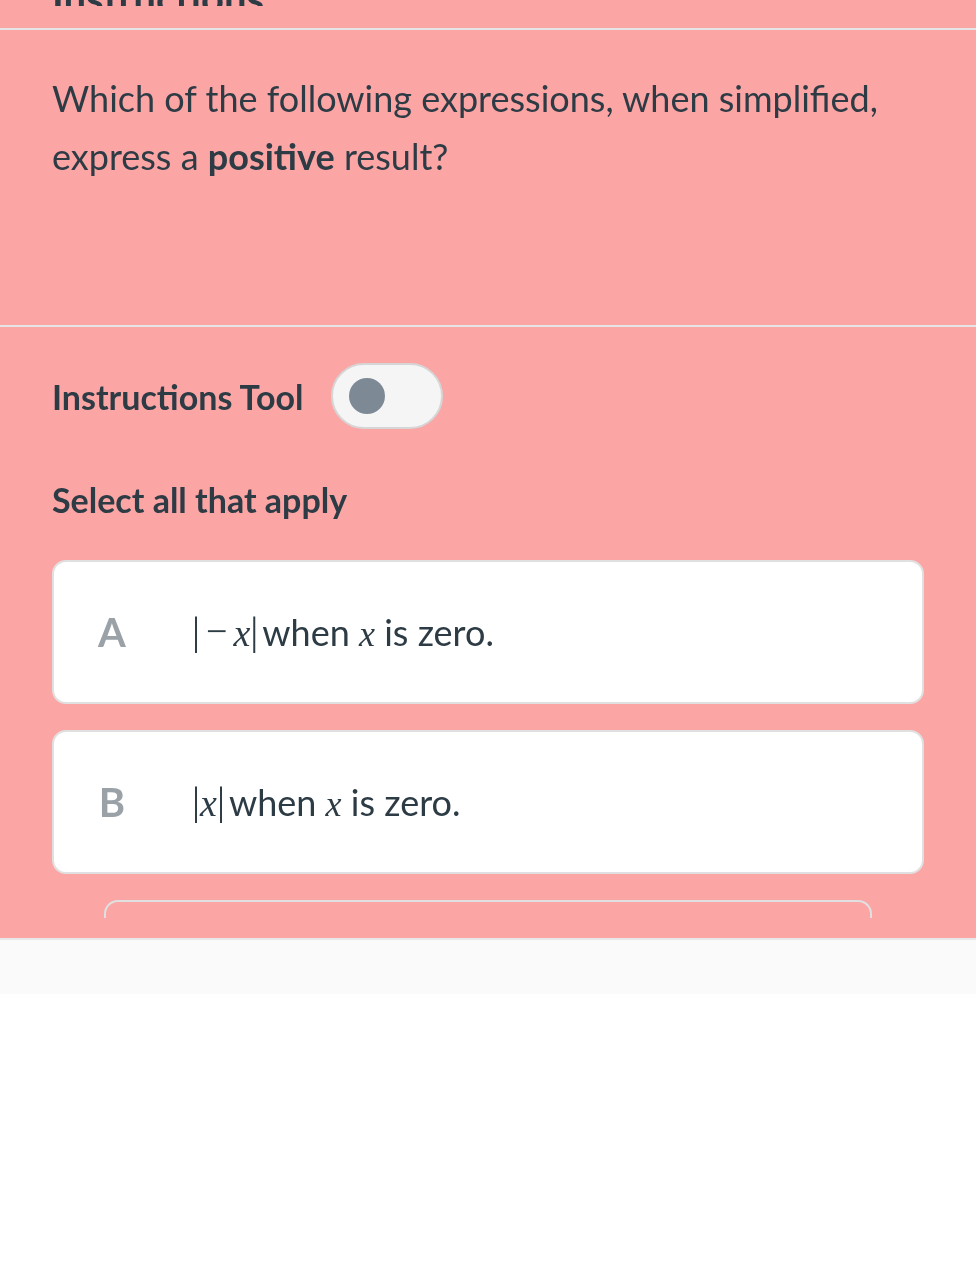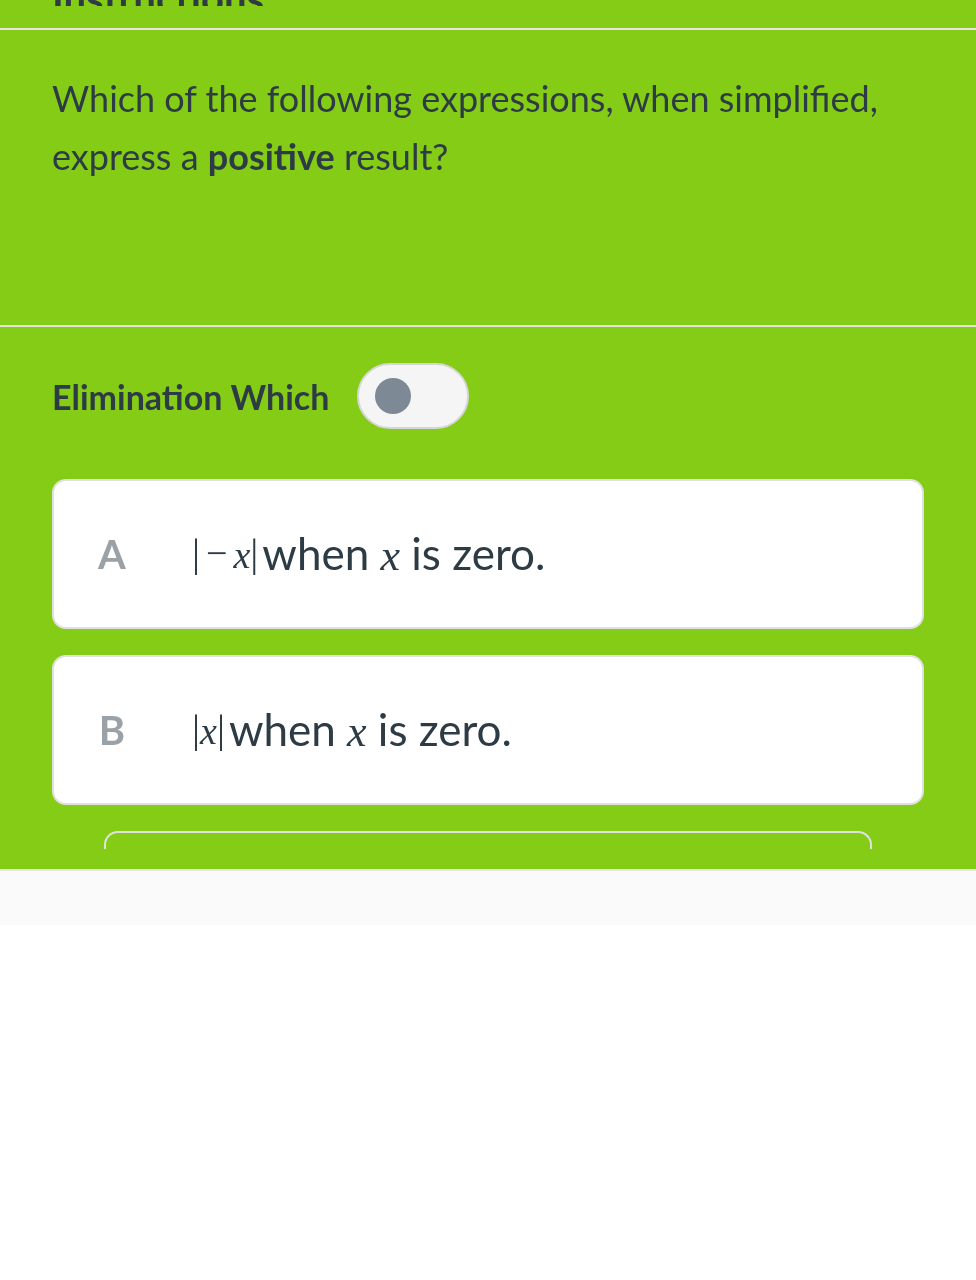--- a/index.html
+++ b/index.html
@@ -4,21 +4,21 @@
 <style>
   * { box-sizing: border-box; margin: 0; padding: 0; }
   html, body {
     width: 976px;
     font-family: "Lato", "Helvetica Neue", Arial, sans-serif;
     background: #ffffff;
     color: #2d3b45;
   }
   .page {
     width: 976px;
-    background: #84cc16;
+    background: #fca5a5;
     position: relative;
   }
   .instructions-header {
     padding: 0 52px 28px 52px;
     font-size: 40px;
     font-weight: 700;
     color: #2d3b45;
     line-height: 1;
     position: relative;
     top: -22px;
@@ -119,21 +119,21 @@
     gap: 4px;
     flex-wrap: wrap;
   }
   .math {
     font-family: "STIXGeneral", "Cambria Math", "Times New Roman", serif;
     font-size: 38px;
   }
   .math .bar { font-size: 40px; position: relative; top: -2px; }
   .math .minus { position: relative; top: -2px; padding: 0 6px; }
   .math .var { font-style: italic; }
-  .trail-text { font-size: 44px; }
+  .trail-text { font-size: 36px; }
   .trail-text .ivar {
     font-family: "STIXGeneral", "Cambria Math", "Times New Roman", serif;
     font-style: italic;
   }
   .bottom-bar {
     height: 56px;
     background: #fafafa;
     border-top: 2px solid #e8e8e8;
   }
   .card-peek {
@@ -156,26 +156,27 @@
   <div class="question-block">
     <p class="question-text">
       <span>Which of the following expressions, when simplified, express a </span><strong>positive</strong><span> result?</span>
     </p>
   </div>
 
 
   <div class="options-area">
 
     <div class="elim-row">
-      <span class="elim-label">Elimination Which</span>
+      <span class="elim-label">Instructions Tool</span>
       <div class="toggle" role="switch" aria-checked="false">
         <div class="toggle-knob"></div>
       </div>
     </div>
 
+    <div class="select-all-apply">Select all that apply</div>
 
     <div class="option-card">
       <div class="option-letter">A</div>
       <div class="option-content">
         <span class="math">
           <span class="bar">|</span><span class="minus">−</span><span class="var">x</span><span class="bar">|</span>
         </span>
         <span class="trail-text">
           <span> when </span><span class="ivar">x</span><span> is zero.</span>
         </span>

